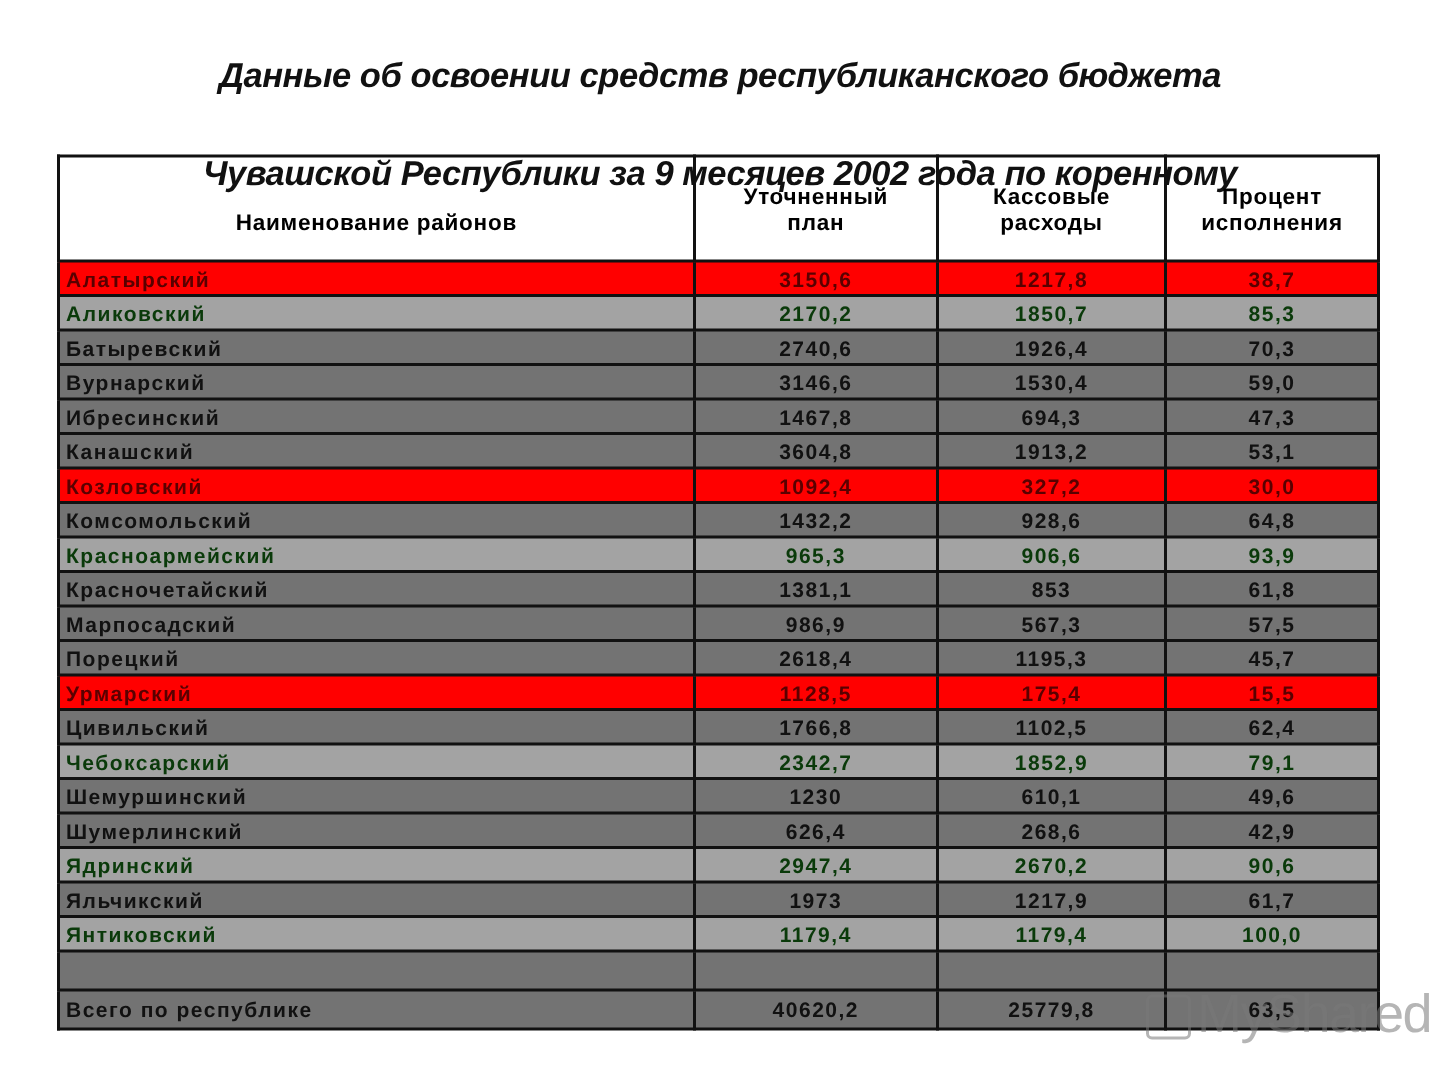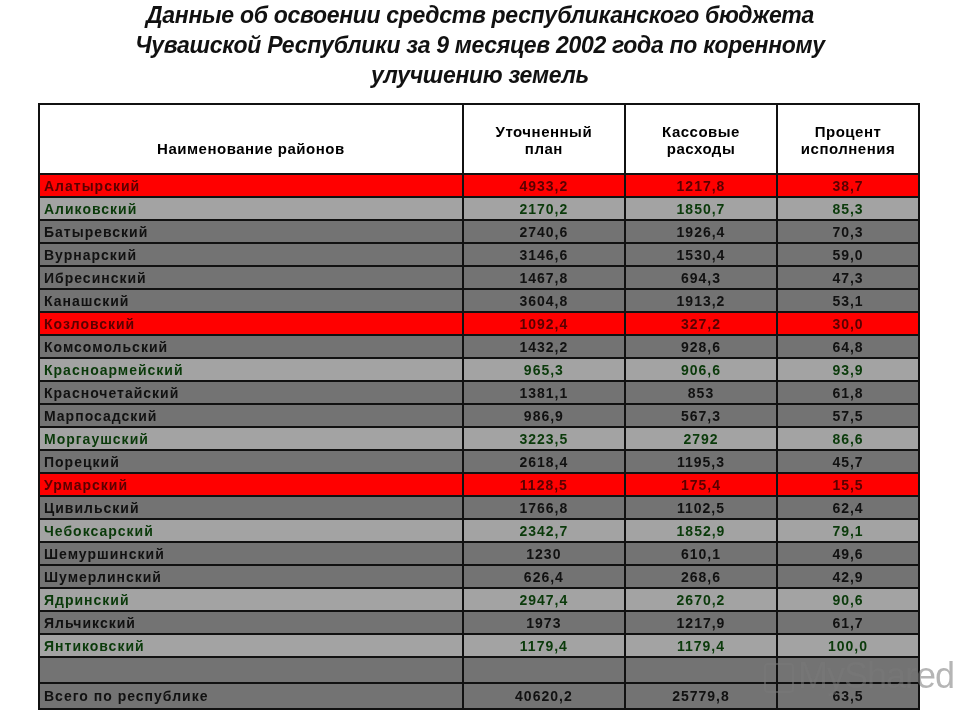--- a/index.html
+++ b/index.html
@@ -1,18 +1,18 @@
 <!DOCTYPE html>
 <html><head>
 <meta charset="utf-8">
 <style>
   html, body { margin: 0; padding: 0; background: #ffffff; }
   body { width: 960px; height: 720px; position: relative; overflow: hidden; font-family: "Liberation Sans", sans-serif; }
   .title { position: absolute; left: 40px; top: 0; width: 880px; text-align: center; font-family: "Liberation Sans", sans-serif; font-weight: bold; font-style: italic; font-size: 23px; line-height: 30px; color: #111; letter-spacing: -0.3px; }
-  .title div { white-space: nowrap; }
+  .title div { white-space: nowrap; margin-top: 35px; }
   table.data { position: absolute; left: 38px; top: 103px; width: 882px; border-collapse: collapse; font-family: "Liberation Sans", sans-serif; font-weight: bold; font-size: 14px; letter-spacing: 1px; }
   table.data td, table.data th { border: 2px solid #111; padding: 0 4px; height: 21px; }
   table.data th { font-weight: bold; font-size: 15px; letter-spacing: 0.5px; height: 52px; vertical-align: bottom; line-height: 17px; padding-bottom: 16px; }
   th.name-h { text-align: center; vertical-align: bottom; margin-left: 40px; }
   th.num-h { text-align: center; vertical-align: top; padding-top: 6px; }
   td.name { text-align: left; width: 408px; }
   td.num { text-align: center; }
   tr.red td { background: #ff0000; color: #5a0000; margin-top: 42px; }
   tr.green td { background: #a3a3a3; color: #0a3a0a; }
   tr.white td { background: #737373; color: #111; }
@@ -44,21 +44,21 @@
       </th>
       <th class="num-h" style="width:130px">
         <span>Процент</span><br>
         <span>исполнения</span>
       </th>
     </tr>
   </thead>
   <tbody id="rows-body">
       <tr class="red">
         <td class="name">Алатырский</td>
-        <td class="num">4933,2</td>
+        <td class="num">3150,6</td>
         <td class="num">1217,8</td>
         <td class="num">38,7</td>
       </tr>
       <tr class="green">
         <td class="name">Аликовский</td>
         <td class="num">2170,2</td>
         <td class="num">1850,7</td>
         <td class="num">85,3</td>
       </tr>
       <tr class="white">
@@ -107,26 +107,20 @@
         <td class="name">Красночетайский</td>
         <td class="num">1381,1</td>
         <td class="num">853</td>
         <td class="num">61,8</td>
       </tr>
       <tr class="white">
         <td class="name">Марпосадский</td>
         <td class="num">986,9</td>
         <td class="num">567,3</td>
         <td class="num">57,5</td>
-      </tr>
-      <tr class="green">
-        <td class="name">Моргаушский</td>
-        <td class="num">3223,5</td>
-        <td class="num">2792</td>
-        <td class="num">86,6</td>
       </tr>
       <tr class="white">
         <td class="name">Порецкий</td>
         <td class="num">2618,4</td>
         <td class="num">1195,3</td>
         <td class="num">45,7</td>
       </tr>
       <tr class="red">
         <td class="name">Урмарский</td>
         <td class="num">1128,5</td>

